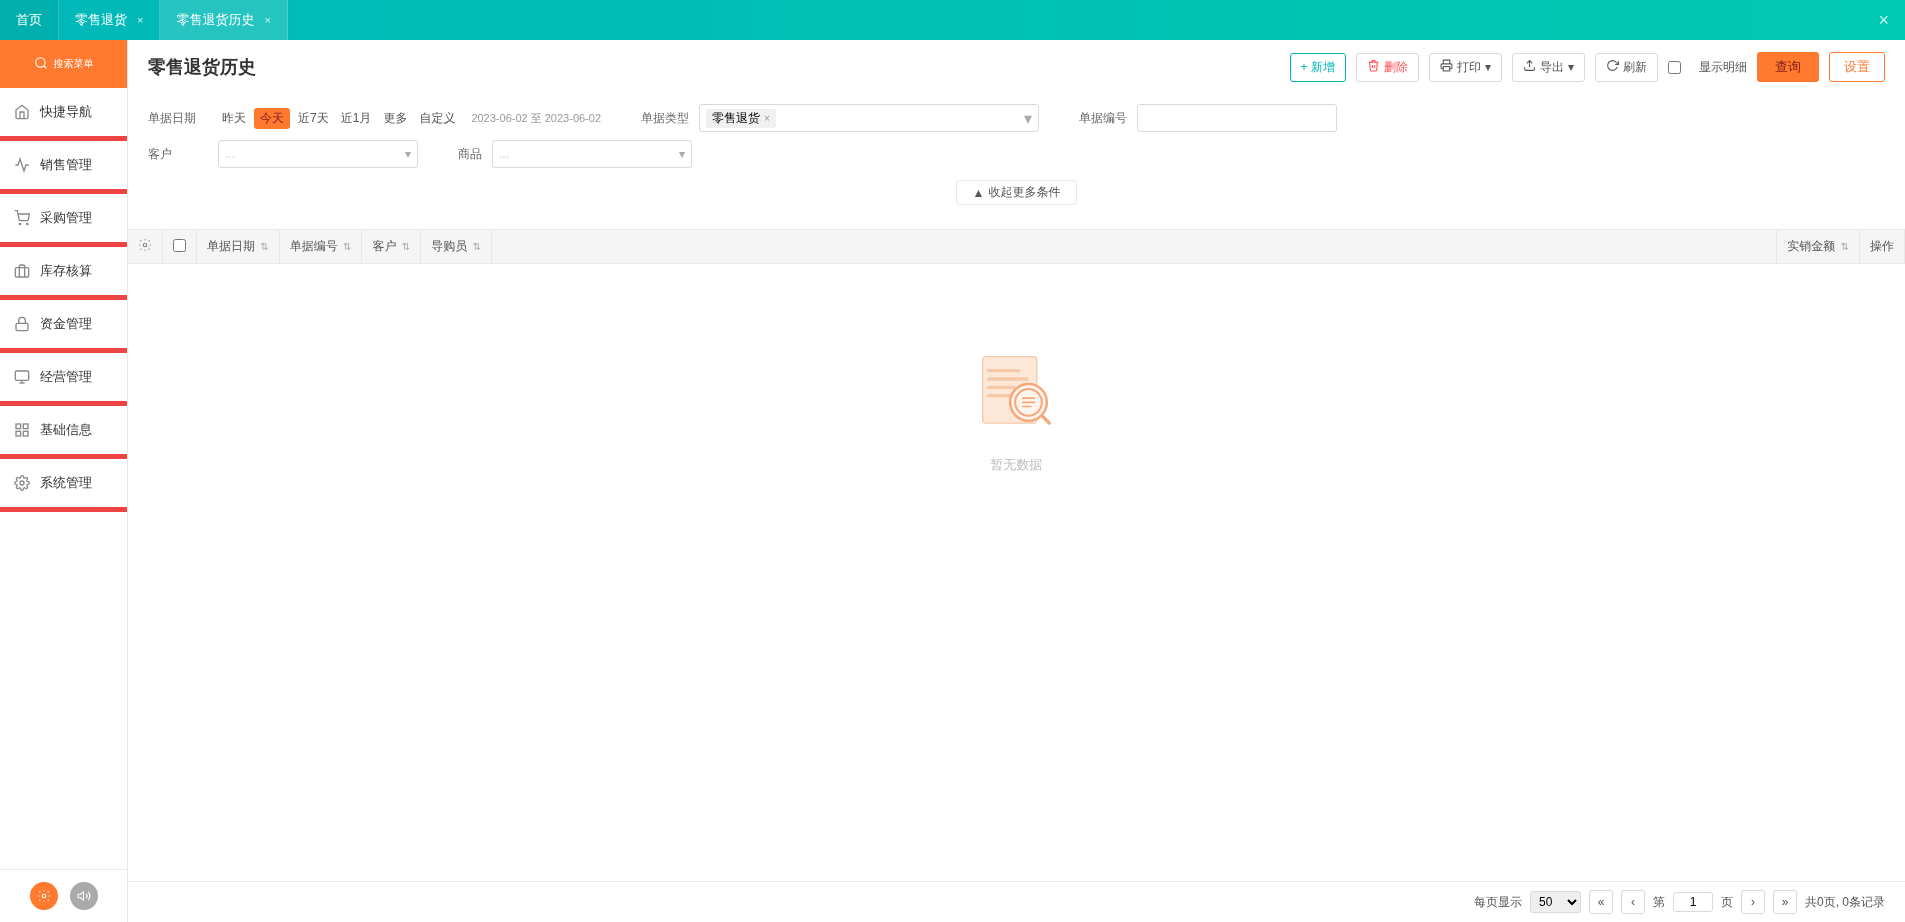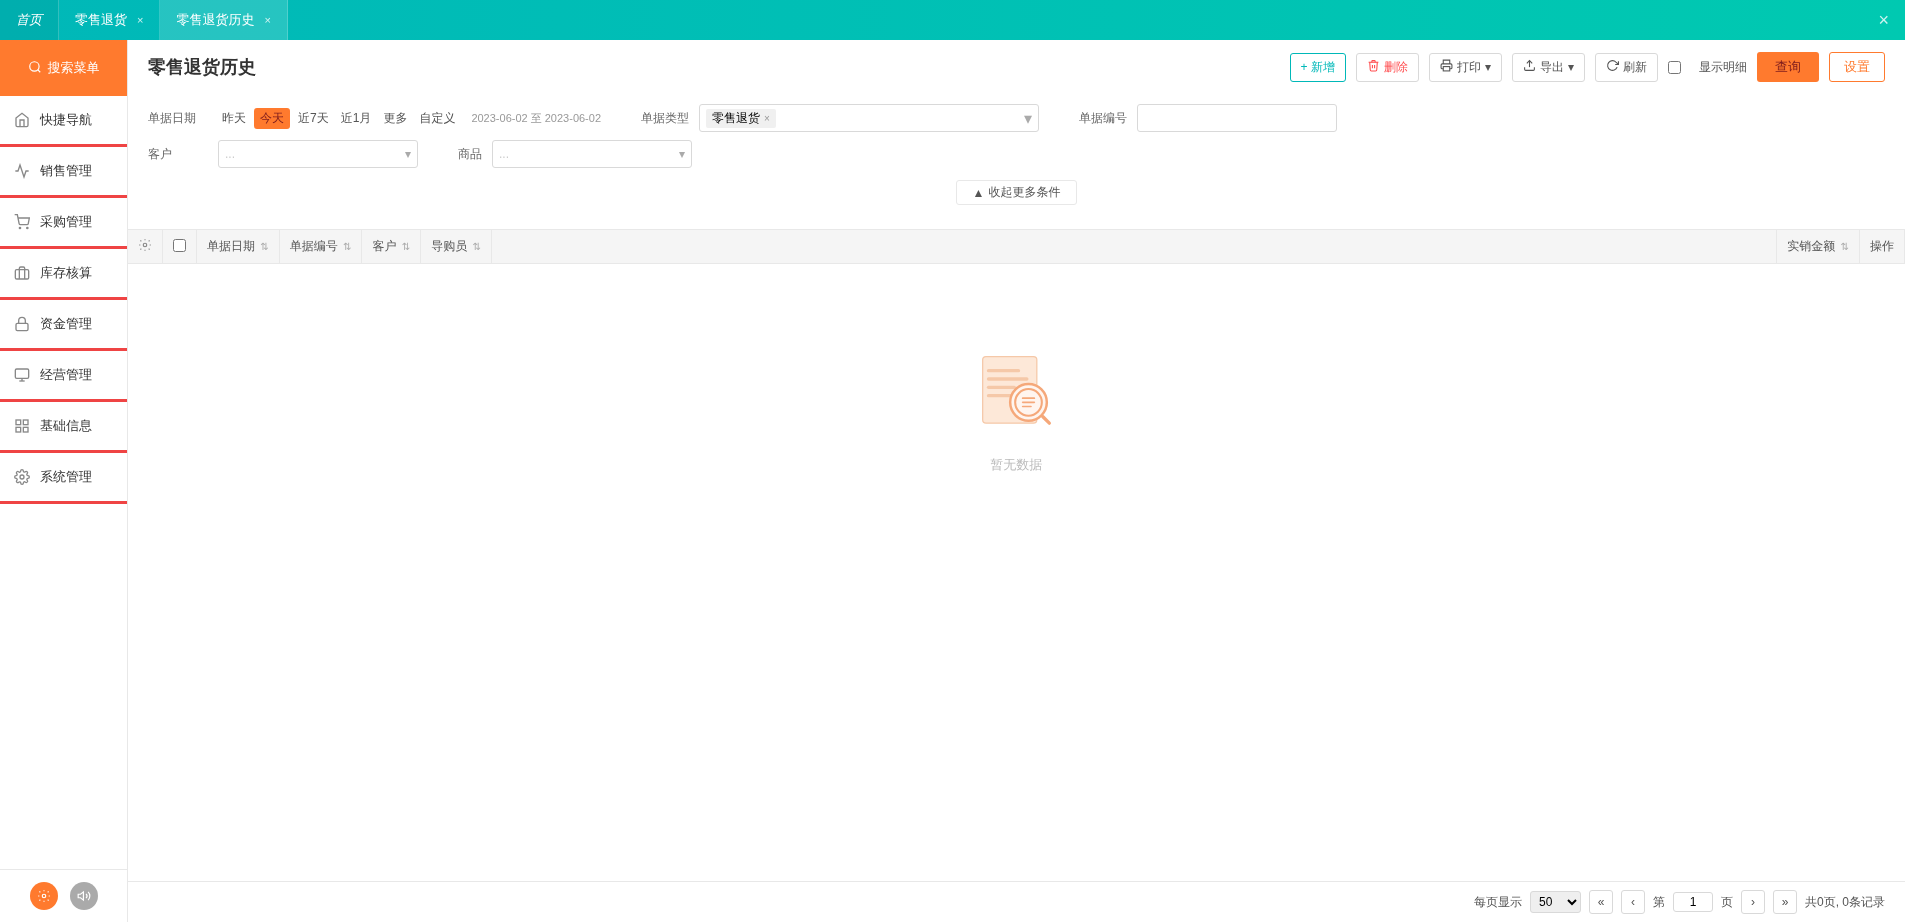--- a/index.html
+++ b/index.html
@@ -18,21 +18,20 @@
       align-items: center;
       padding: 0 16px;
       font-size: 13px;
       color: #fff;
       cursor: pointer;
       border-right: 1px solid rgba(255,255,255,0.2);
       gap: 6px;
     }
     .top-bar .tab.home {
       background: rgba(0,0,0,0.05);
-      font-style: italic;
     }
     .top-bar .tab.active {
       background: rgba(255,255,255,0.15);
     }
     .tab-close {
       font-size: 11px;
       opacity: 0.8;
       margin-left: 4px;
     }
     .top-bar-right {
@@ -58,39 +57,39 @@
     
     .sidebar {
       width: 128px;
       background: #fff;
       border-right: 1px solid #e8e8e8;
       display: flex;
       flex-direction: column;
       flex-shrink: 0;
     }
     .sidebar-search {
-      height: 56px;
+      height: 48px;
       background: #ff7a2e;
       display: flex;
       align-items: center;
       justify-content: center;
       gap: 6px;
       cursor: pointer;
       color: #fff;
-      font-size: 13px;
+      font-size: 10px;
     }
     .sidebar-item {
       display: flex;
       align-items: center;
       padding: 14px 12px;
       gap: 8px;
       cursor: pointer;
       font-size: 13px;
       color: #333;
-      border-bottom: 3px solid #ef4444;
+      border-bottom: 5px solid #ef4444;
     }
     .sidebar-item .icon { width: 20px; height: 20px; display: flex; align-items: center; justify-content: center; }
     .sidebar-bottom {
       margin-top: auto;
       border-top: 1px solid #e8e8e8;
       display: flex;
       padding: 12px;
       gap: 12px;
       justify-content: center;
     }

